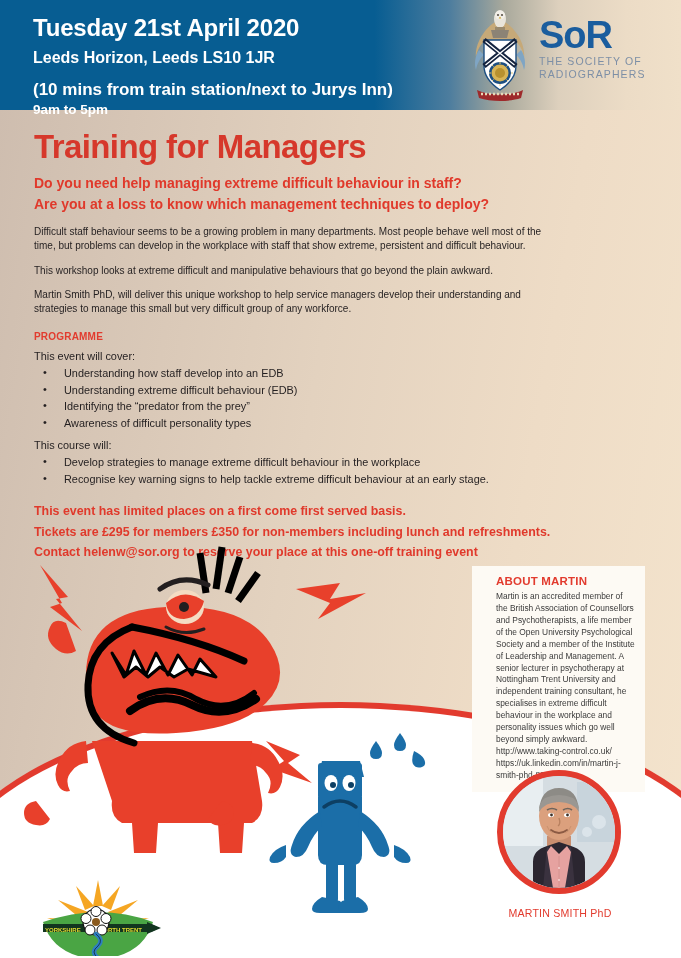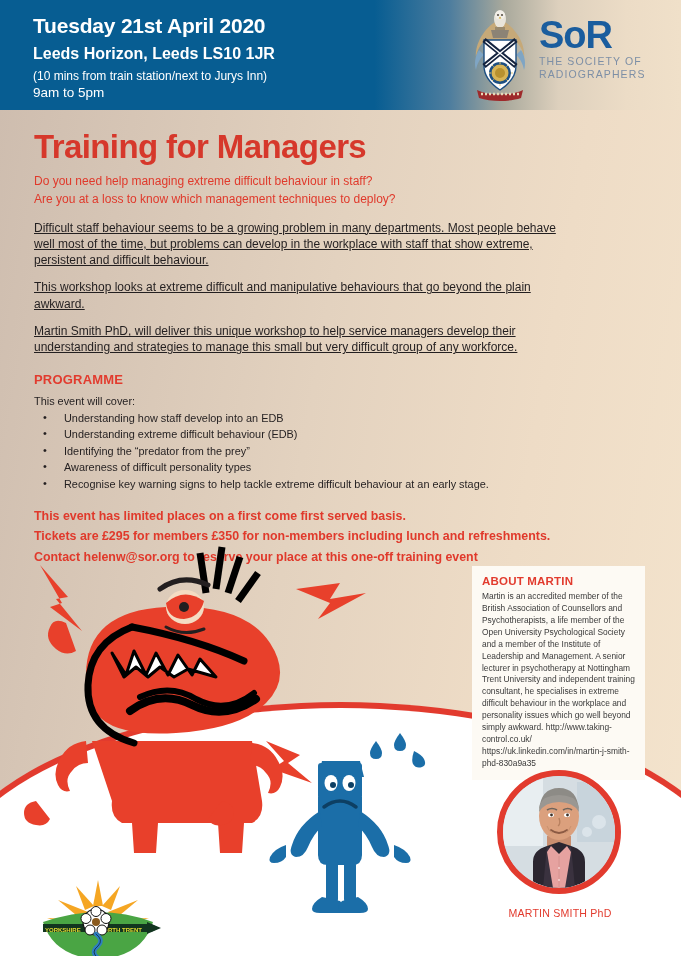--- a/index.html
+++ b/index.html
@@ -28,58 +28,58 @@
     background:#e23b2e;
     border-radius:50% 50% 0 0 / 100% 100% 0 0;
   }
 
   
   .header{
     position:absolute;left:0;top:0;width:681px;height:110px;
     background:linear-gradient(90deg,#075d92 0%,#075d92 55%,#4d7d9e 66%,#a9a99c 74%,#ddd0bd 82%,#ecdcc6 92%,#f0e0c9 100%);
   }
   .header-text{position:absolute;left:33px;top:14px;color:#ffffff;}
-  .hdr-date{font-size:21px;font-weight:bold;letter-spacing:-0.2px;line-height:1.15;}
+  .hdr-date{font-size:24px;font-weight:bold;letter-spacing:-0.2px;line-height:1.15;}
   .hdr-venue{font-size:16px;font-weight:bold;margin-top:7px;line-height:1.15;}
-  .hdr-note{font-size:12px;font-weight:normal;margin-top:5px;line-height:1.2;}
-  .hdr-time{font-size:13.5px;font-weight:normal;margin-top:2px;line-height:1.2;}
+  .hdr-note{font-size:17px;font-weight:bold;margin-top:13px;line-height:1.2;}
+  .hdr-time{font-size:13.5px;font-weight:bold;margin-top:2px;line-height:1.2;}
 
   
   .sor{position:absolute;right:18px;top:8px;width:196px;height:96px;}
   .sor-crest{position:absolute;left:0;top:2px;width:66px;height:92px;}
   .sor-word{position:absolute;left:72px;top:12px;}
   .sor-sor{font-size:38px;font-weight:bold;color:#1a5d9e;line-height:0.82;letter-spacing:-1px;}
   .sor-sub{font-size:10.5px;color:#7d8fa6;letter-spacing:1.1px;line-height:1.25;margin-top:4px;}
 
   
   .body-wrap{position:absolute;left:0;top:110px;width:598px;}
   .pad{padding:0 34px;}
   .title{
     color:#d6382b;font-size:33px;font-weight:bold;letter-spacing:-0.6px;
     margin:20px 0 10px 0;line-height:1;
   }
-  .q-line{color:#e0392b;font-size:12px;font-weight:normal;line-height:1.48;}
-  .para{color:#231f20;font-size:12px;line-height:1.36;margin-top:11px;max-width:585px;text-decoration:underline;}
-  .sec-head{color:#e23b2e;font-size:13px;font-weight:bold;margin-top:16px;letter-spacing:0.2px;}
+  .q-line{color:#e0392b;font-size:14px;font-weight:bold;line-height:1.48;}
+  .para{color:#231f20;font-size:10px;line-height:1.36;margin-top:11px;max-width:585px;}
+  .sec-head{color:#e23b2e;font-size:10px;font-weight:bold;margin-top:16px;letter-spacing:0.2px;}
   .lead{color:#231f20;font-size:10.9px;line-height:1.45;margin-top:7px;}
   ul.blist{list-style:none;margin:0;padding:0;}
   ul.blist li{
     color:#231f20;font-size:10.9px;line-height:1.52;
     padding-left:30px;position:relative;
   }
   ul.blist li:before{
     content:"\2022";position:absolute;left:9px;top:-1px;font-size:11px;color:#231f20;
   }
   .cta{color:#e0392b;font-size:12.4px;font-weight:bold;line-height:1.62;}
   .cta-block{margin-top:14px;}
 
   
   .about{
     position:absolute;left:472px;top:566px;width:173px;min-height:185px;
-    background:#fdfaf4;padding:9px 10px 10px 10px;box-sizing:border-box;
+    background:#fdfaf4;padding:9px 10px 10px 24px;box-sizing:border-box;
   }
   .about-head{color:#e23b2e;font-size:11.5px;font-weight:bold;letter-spacing:0.2px;}
   .about-body{color:#3a3a3a;font-size:8.4px;line-height:1.42;margin-top:4px;word-break:break-word;}
 
   
   .photo-ring{
     position:absolute;left:497px;top:770px;width:124px;height:124px;border-radius:50%;
     border:6px solid #e23b2e;box-sizing:border-box;overflow:hidden;background:#cdd7de;
   }
   .photo-inner{position:absolute;inset:0;overflow:hidden;border-radius:50%;}
@@ -166,21 +166,23 @@
       <div class="sec-head">PROGRAMME</div>
 
       <div class="lead">This event will cover:</div>
       <ul class="blist">
         <li>Understanding how staff develop into an EDB</li>
         <li>Understanding extreme difficult behaviour (EDB)</li>
         <li>Identifying the “predator from the prey”</li>
         <li>Awareness of difficult personality types</li>
       </ul>
 
+      <div class="lead">This course will:</div>
       <ul class="blist">
+        <li>Develop strategies to manage extreme difficult behaviour in the workplace</li>
         <li>Recognise key warning signs to help tackle extreme difficult behaviour at an early stage.</li>
       </ul>
 
       <div class="cta-block">
         <div class="cta">This event has limited places on a first come first served basis.</div>
         <div class="cta">Tickets are £295 for members  £350 for non-members including lunch and refreshments.</div>
         <div class="cta">Contact helenw@sor.org to reserve your place at this one-off training event</div>
       </div>
     </div>
   </div>

